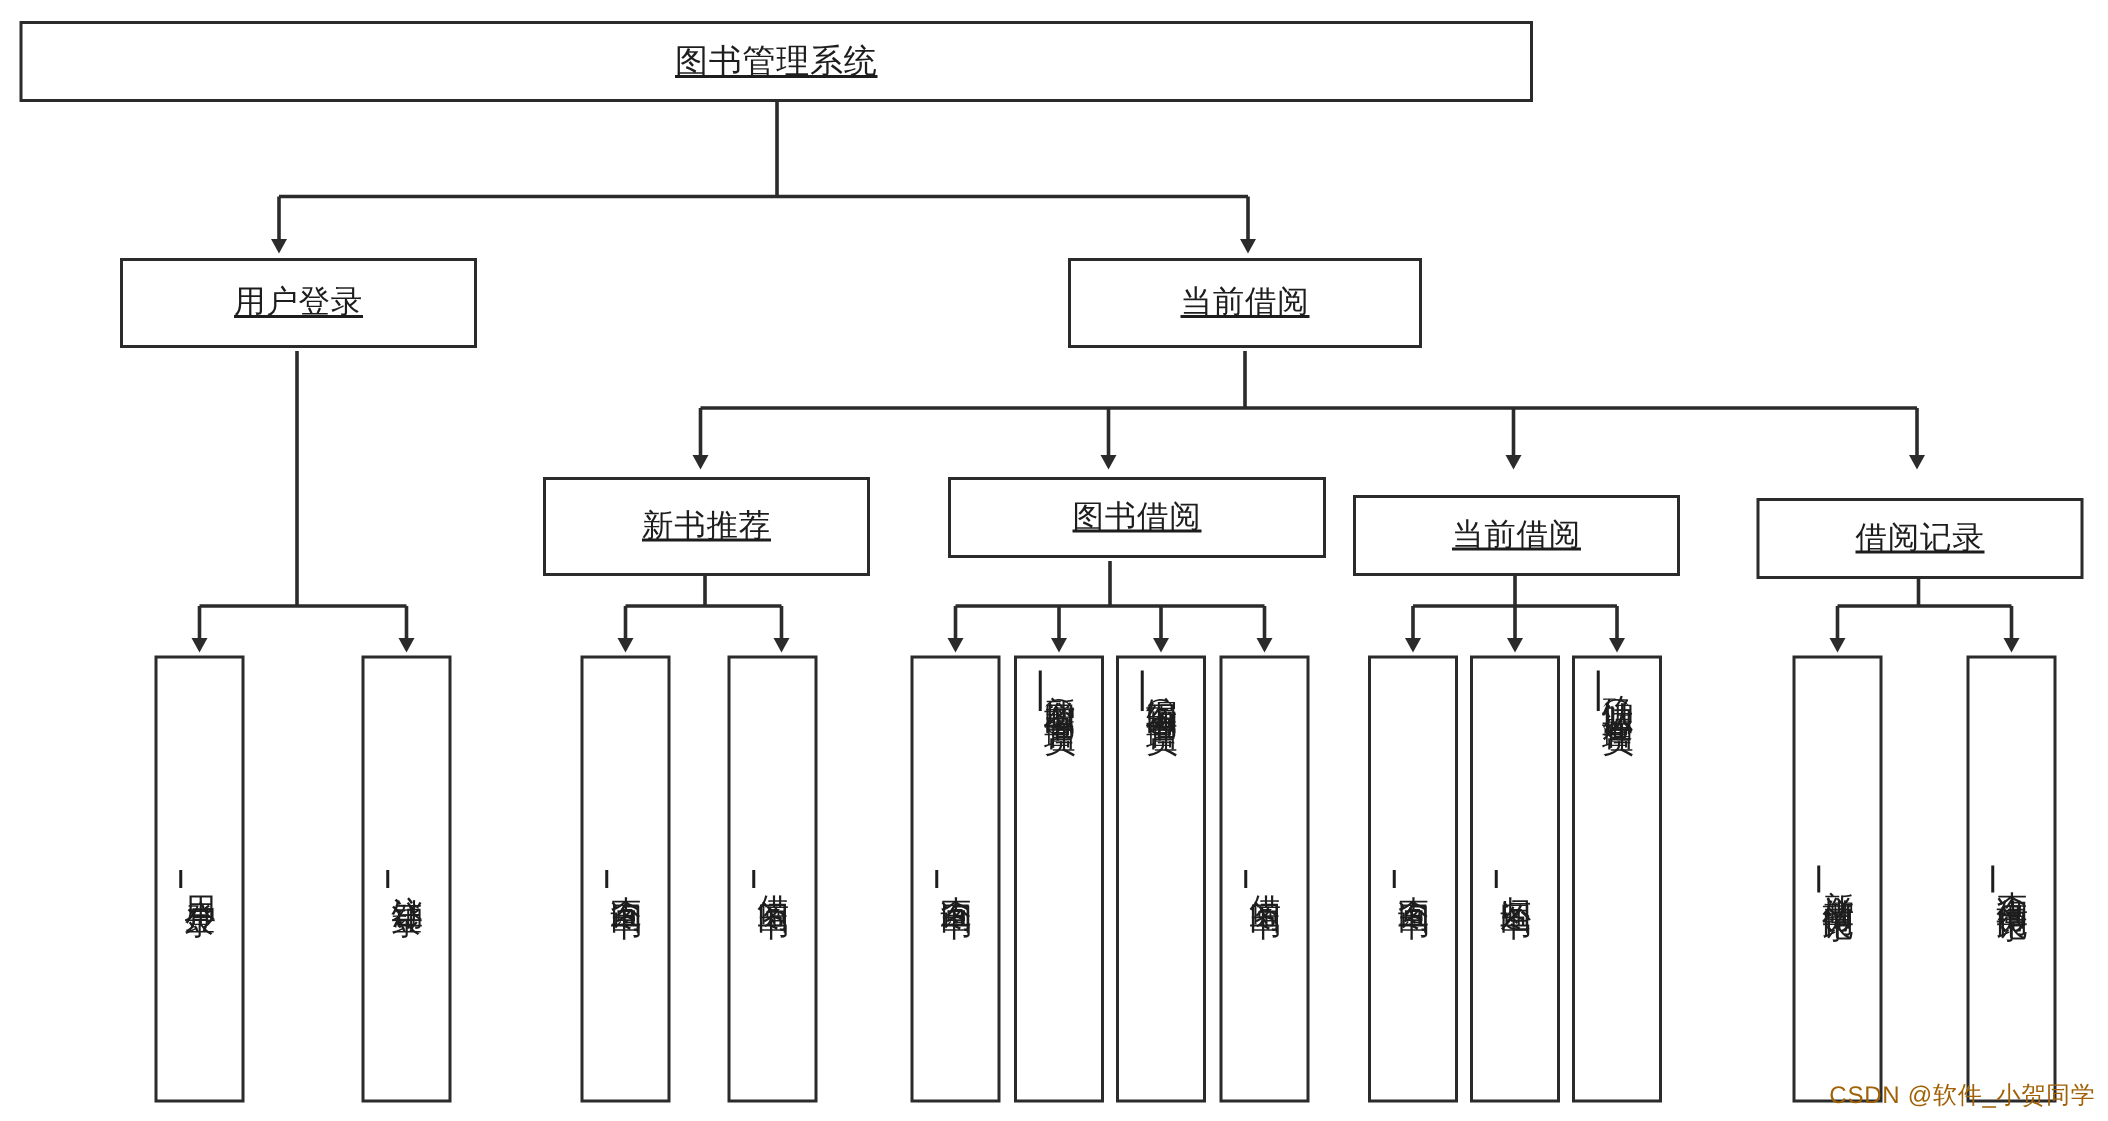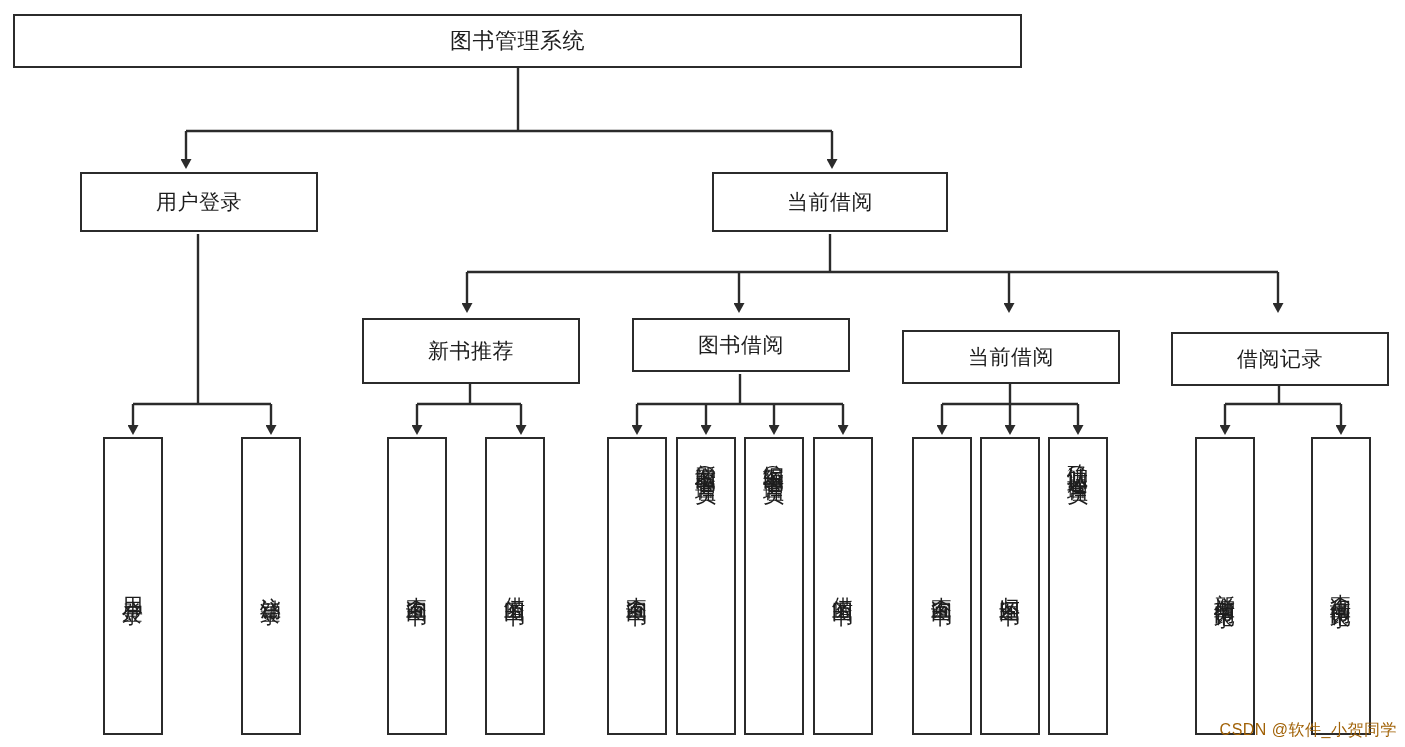--- a/index.html
+++ b/index.html
@@ -29,20 +29,21 @@
   }
   .node {
     position: absolute;
     box-sizing: border-box;
     background: #ffffff;
     border: 2px solid #2b2b2b;
     display: flex;
     align-items: center;
     justify-content: center;
     color: #1d1d1d;
+    text-decoration: underline;
   }
   .node .label {
     font-size: 21px;
     line-height: 1.15;
     letter-spacing: 0.5px;
     white-space: nowrap;
   }
   .node.vert {
     align-items: flex-start;
     justify-content: center;
@@ -135,21 +136,21 @@
   </div>
 
   <div class="node" style="left:712px; top:172px; width:236px; height:60px;">
     <span class="label">当前借阅</span>
   </div>
 
   <div class="node" style="left:362px; top:318px; width:218px; height:66px;">
     <span class="label">新书推荐</span>
   </div>
 
-  <div class="node" style="left:632px; top:318px; width:218px; height:54px;">
+  <div class="node" style="left:632px; top:318px; width:252px; height:54px;">
     <span class="label">图书借阅</span>
   </div>
 
   <div class="node" style="left:902px; top:318px; width:218px; height:54px;margin-top:12px;">
     <span class="label">当前借阅</span>
   </div>
 
   <div class="node" style="left:1171px; top:318px; width:218px; height:54px;margin-top:14px;">
     <span class="label">借阅记录</span>
   </div>

